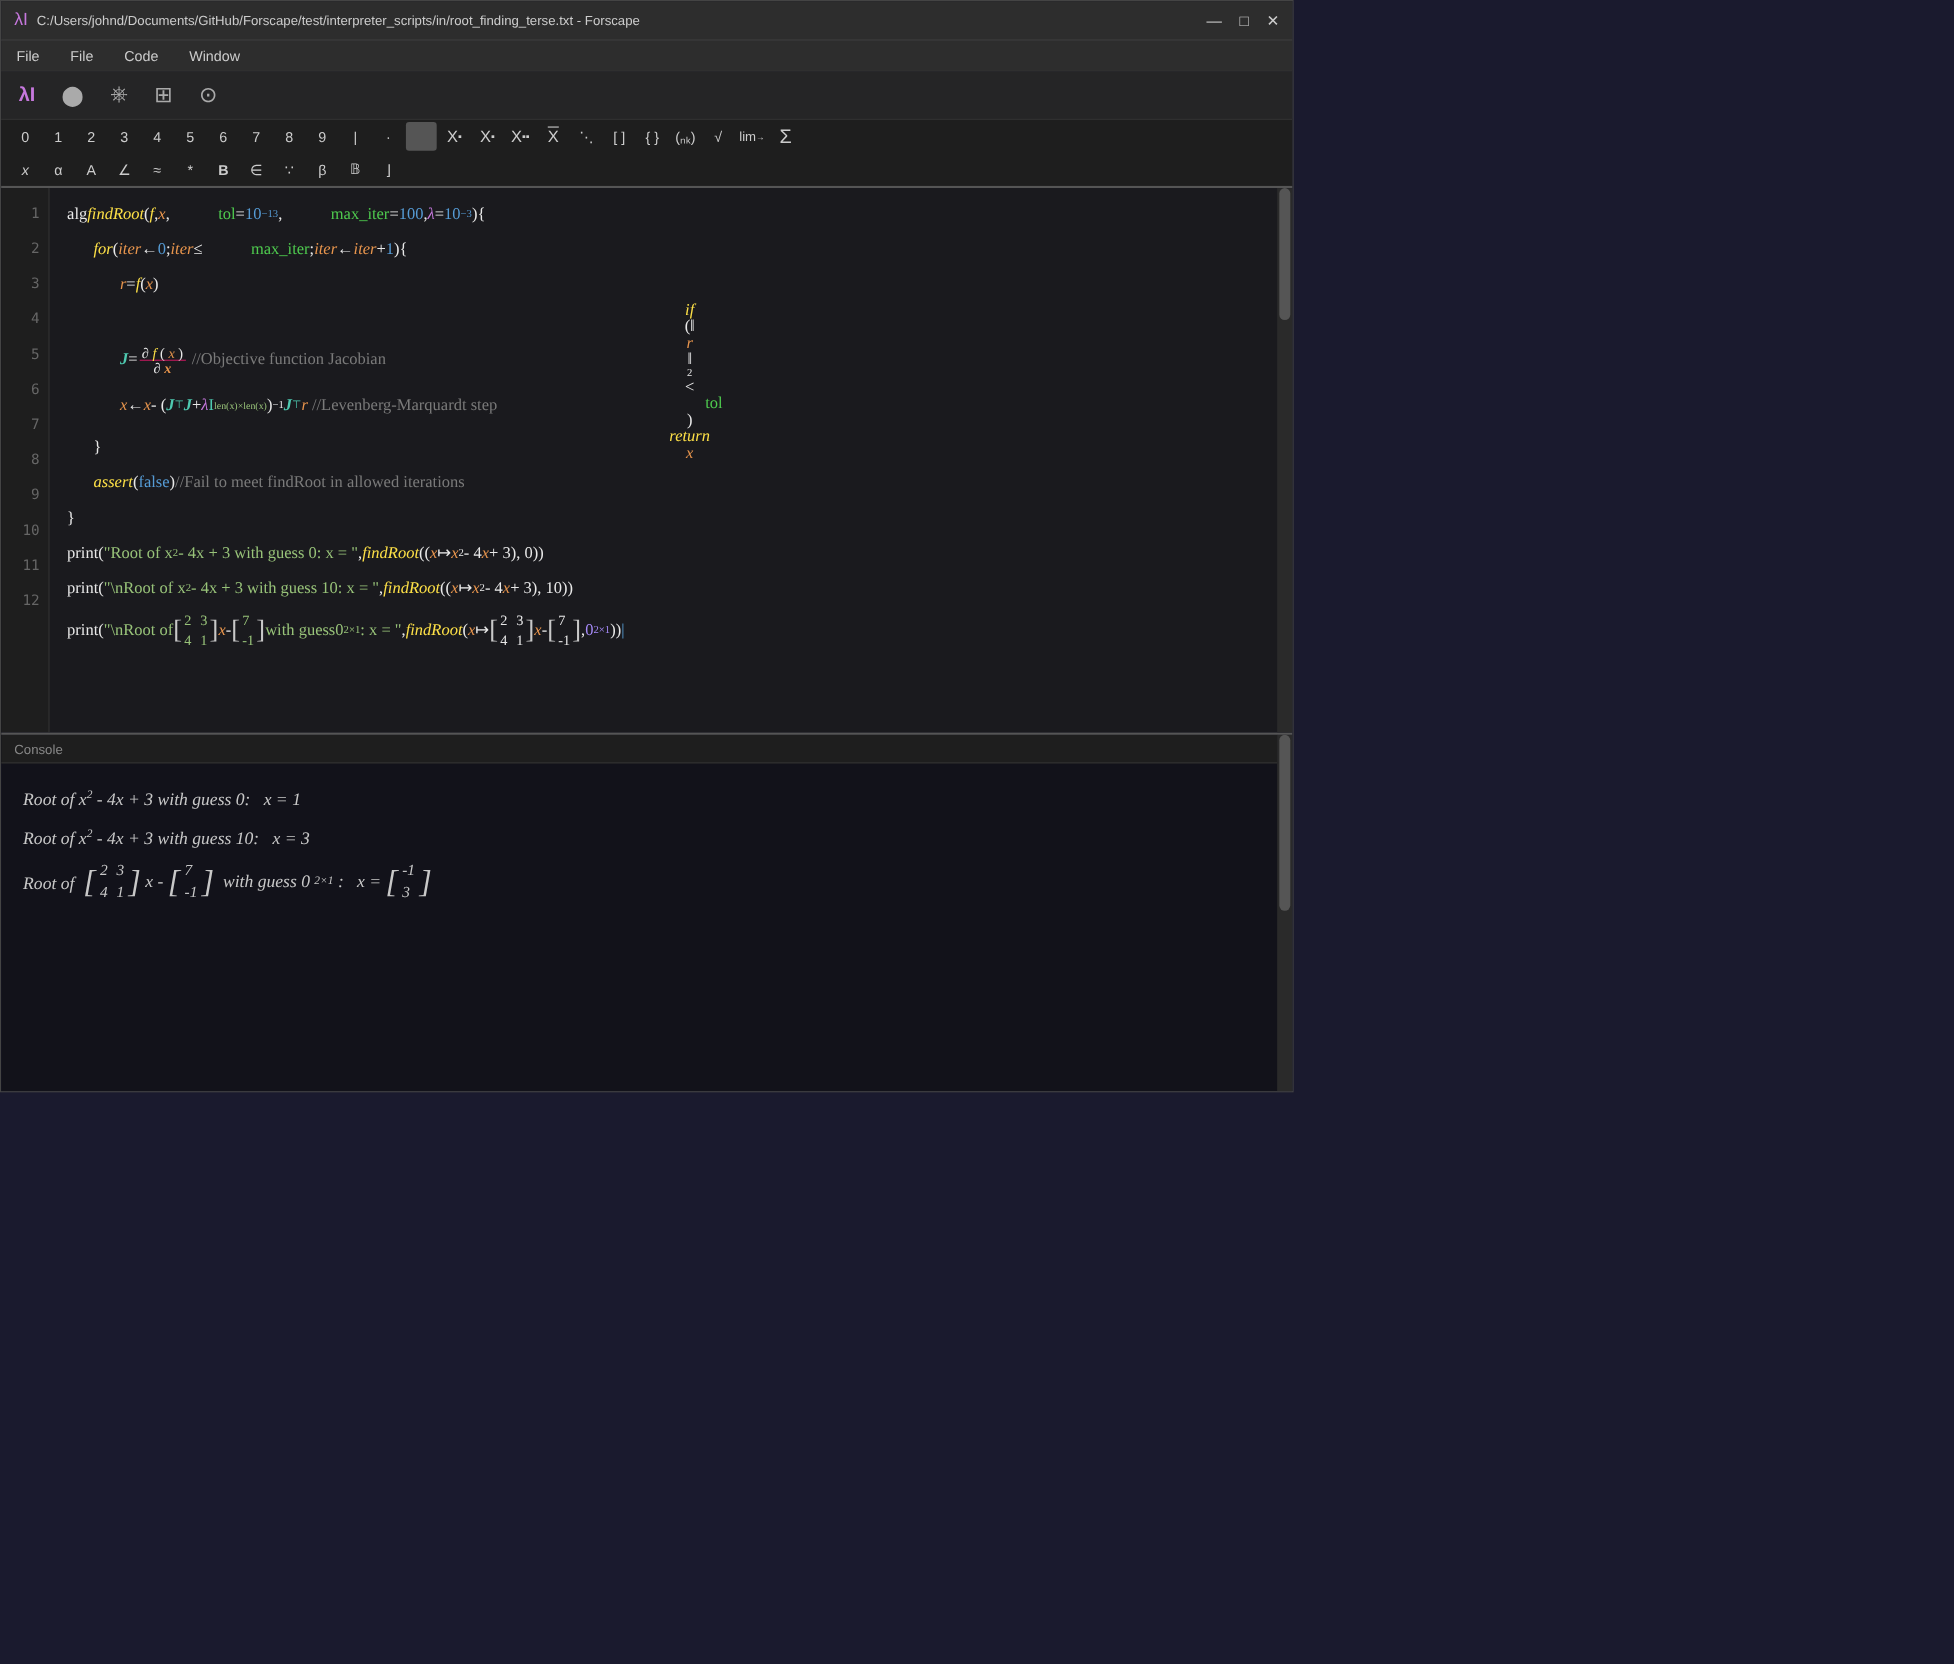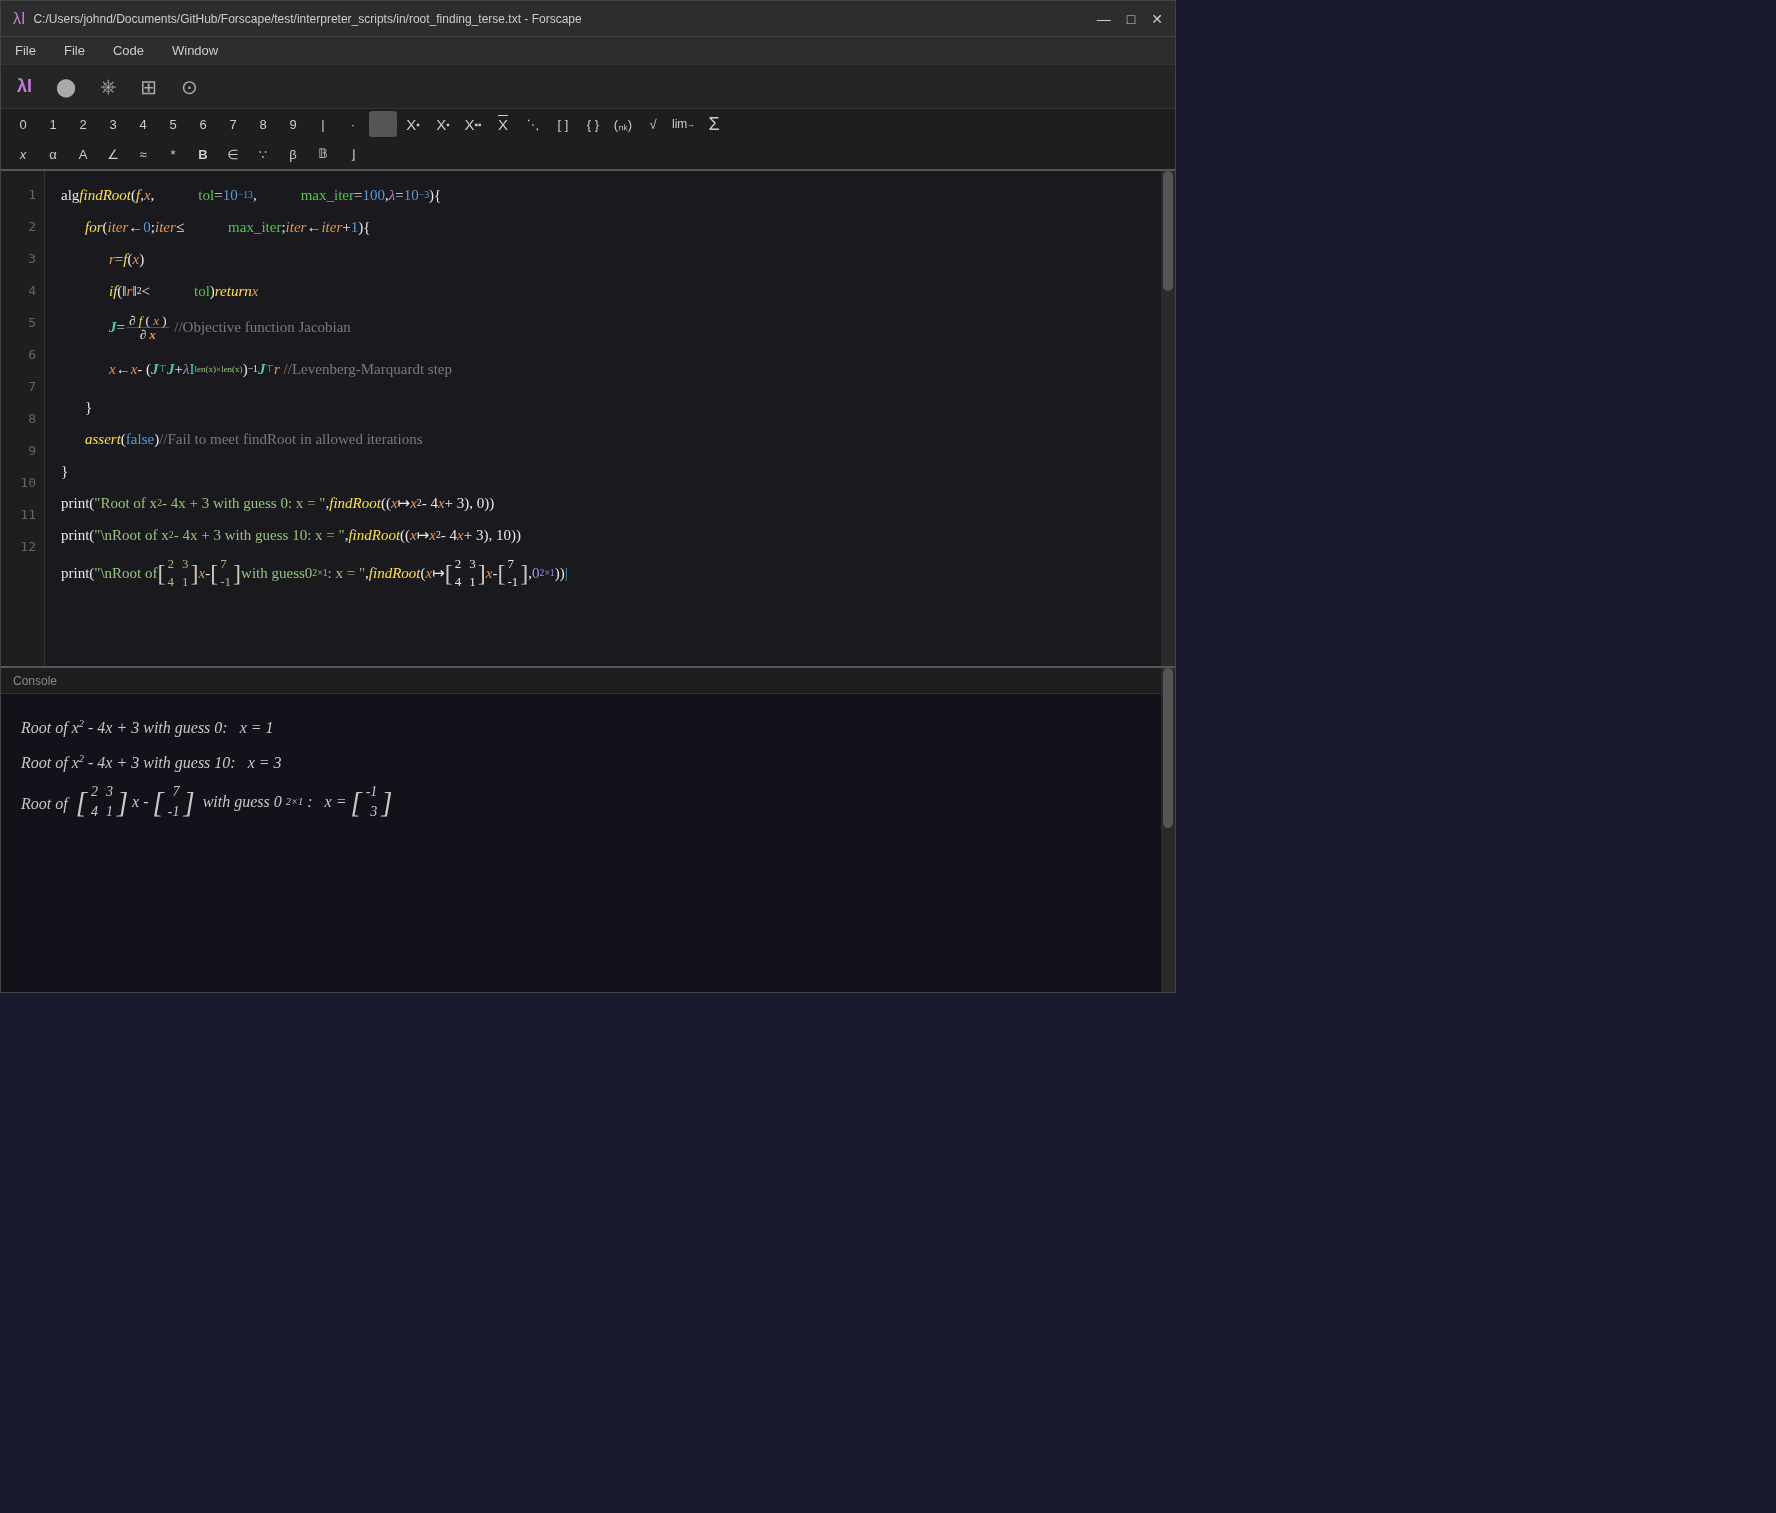--- a/index.html
+++ b/index.html
@@ -179,21 +179,20 @@
     }
     #console-output {
       flex: 1;
       padding: 16px 20px;
       font-family: 'Cambria Math', 'Times New Roman', serif;
       font-size: 16px;
       font-style: italic;
       color: #c8c8c8;
       overflow-y: auto;
       line-height: 2.2;
-      text-align: right;
     }
     .console-line {
       display: flex;
       align-items: center;
       gap: 4px;
     }
     
     .matrix-wrap {
       display: inline-flex;
       align-items: center;
@@ -383,21 +382,21 @@
 
         <div class="code-line" style="padding-left:48px;">
           <span class="c-orange it">r</span>
           <span class="c-white"> = </span>
           <span class="c-pink it">f</span>
           <span class="c-white">(</span>
           <span class="c-orange it">x</span>
           <span class="c-white">)</span>
         </div>
 
-        <div class="code-line" style="padding-left:48px;">
+        <div class="code-line" style="padding-left:48px;flex-direction:column;">
           <span class="c-pink it">if</span>
           <span class="c-white">(‖</span>
           <span class="c-orange it">r</span>
           <span class="c-white">‖</span>
           <sup class="c-white">2</sup>
           <span class="c-white"> &lt; </span>
           <span class="c-green">tol</span>
           <span class="c-white">) </span>
           <span class="c-pink it">return</span>
           <span class="c-white"> </span>

